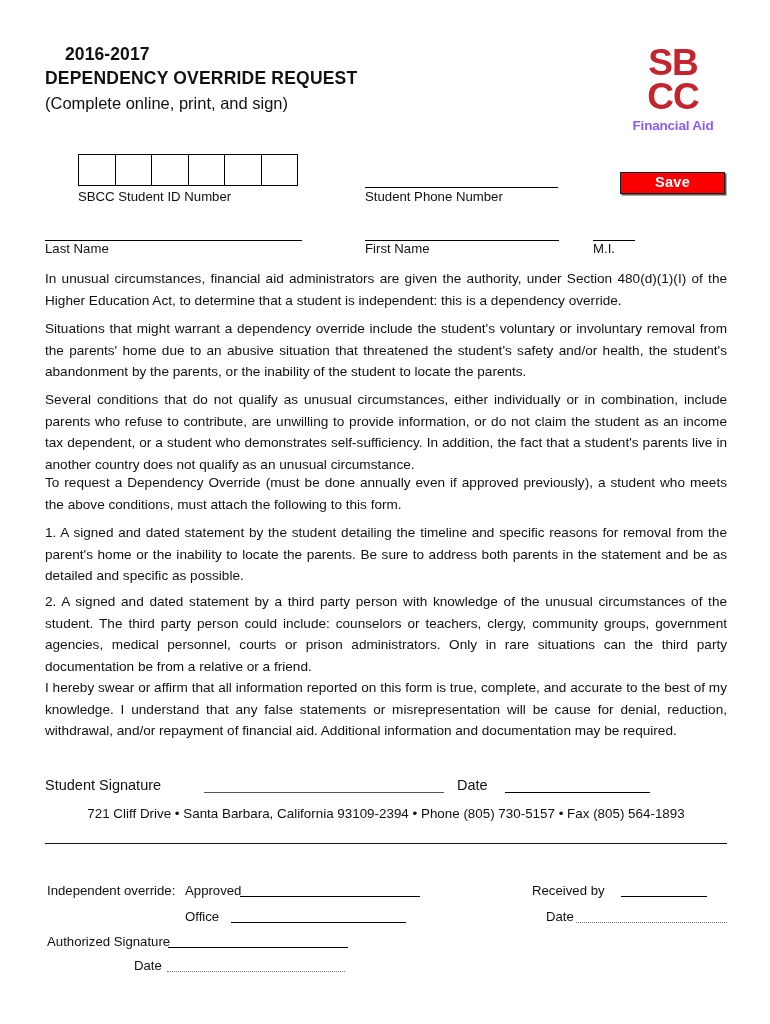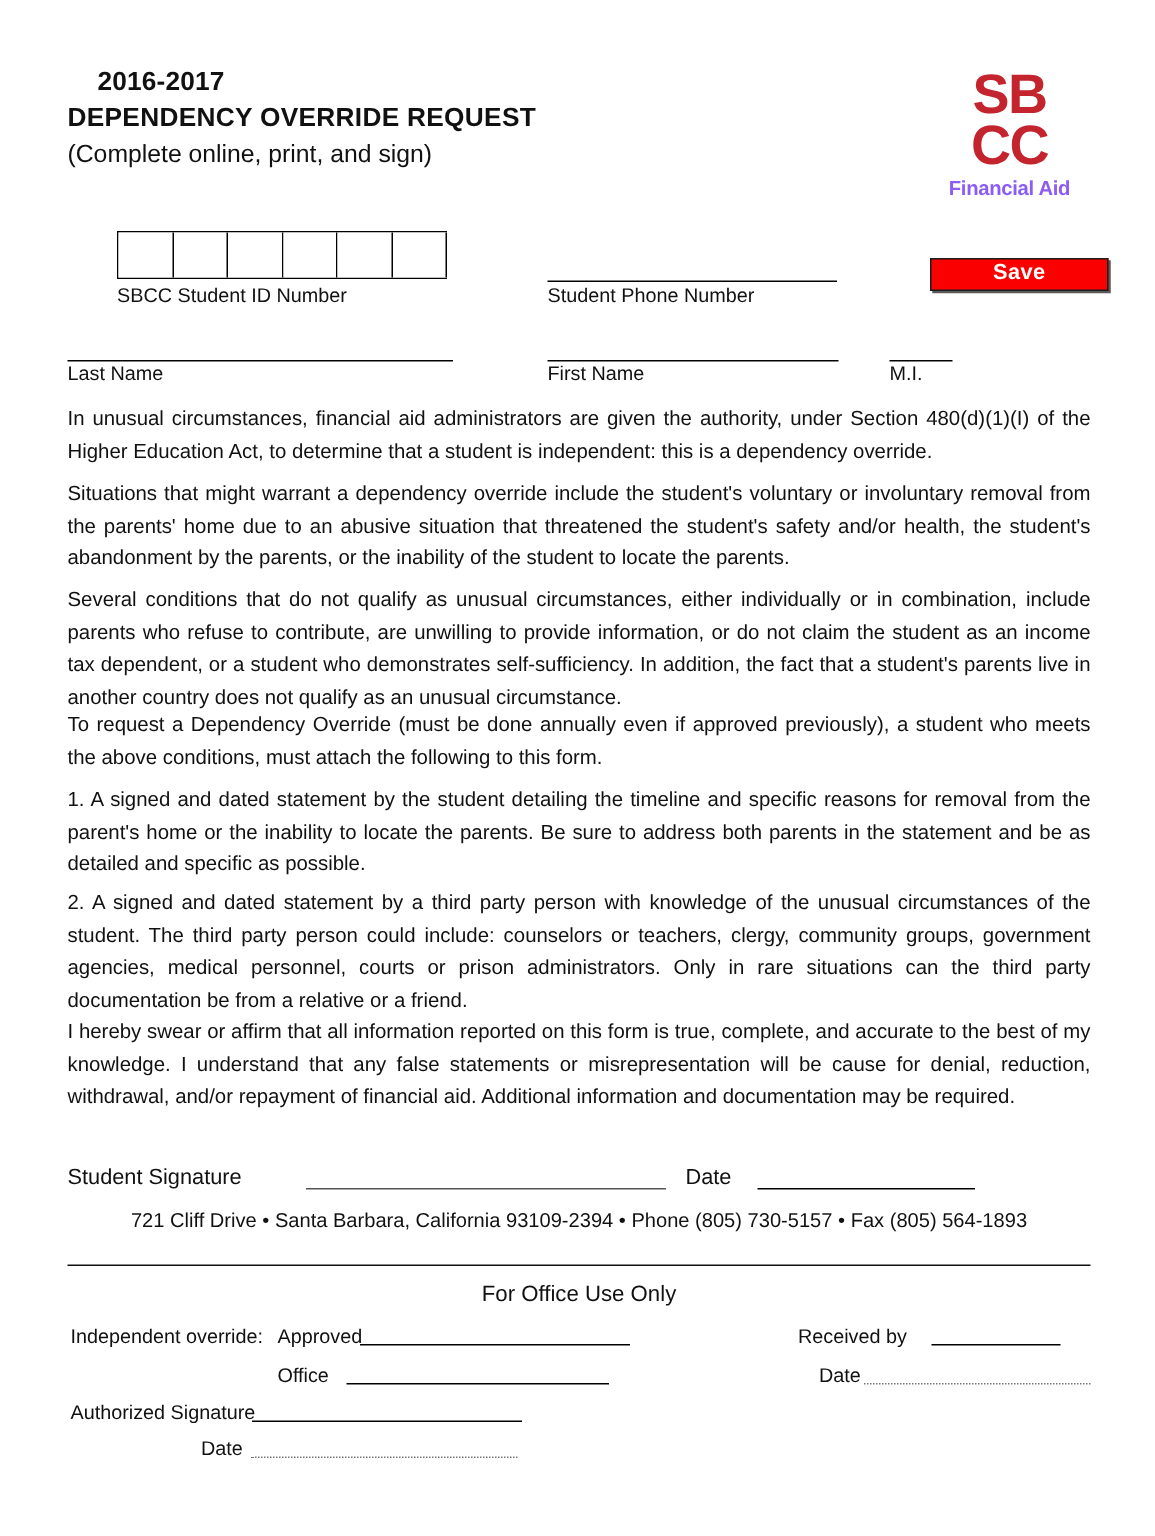--- a/index.html
+++ b/index.html
@@ -130,21 +130,21 @@
     position: absolute;
     border-bottom: 1.4px dotted #777;
     height: 0;
   }
 
   
   .save-btn {
     position: absolute;
     left: 620px;
     top: 172px;
-    width: 119px;
+    width: 105px;
     height: 22px;
     background: #fb0000;
     border: 1.7px solid #1c1c1c;
     box-shadow: 1.5px 1.5px 0 #5a5a5a;
     color: #ffffff;
     font-size: 14.5px;
     font-weight: bold;
     text-align: center;
     line-height: 19px;
     box-sizing: border-box;
@@ -260,21 +260,20 @@
     <div class="para" style="top:677px;">I hereby swear or affirm that all information reported on this form is true, complete, and accurate to the best of my knowledge.  I understand that any false statements or misrepresentation will be cause for denial, reduction, withdrawal, and/or repayment of financial aid.  Additional information and documentation may be required.</div>
 
     <div class="sig-label" style="left:0px; top:776px;">Student Signature</div>
     <div class="rule-light" style="left:159px; top:792px; width:240px;"></div>
     <div class="sig-label" style="left:412px; top:776px;">Date</div>
     <div class="rule" style="left:460px; top:792px; width:145px;"></div>
 
     <div class="address">721 Cliff Drive • Santa Barbara, California 93109-2394 • Phone (805) 730-5157 • Fax (805) 564-1893</div>
 
     <div class="office-divider"></div>
-    <div class="office-title">For Office Use Only</div>
 
     <div class="office-lbl" style="left:2px; top:882px;">Independent override:</div>
     <div class="office-lbl" style="left:140px; top:882px;">Approved</div>
     <div class="rule" style="left:195px; top:896px; width:180px;"></div>
 
     <div class="office-lbl" style="left:140px; top:908px;">Office</div>
     <div class="rule" style="left:186px; top:922px; width:175px;"></div>
 
     <div class="office-lbl" style="left:2px; top:933px;">Authorized Signature</div>
     <div class="rule" style="left:123px; top:947px; width:180px;"></div>

